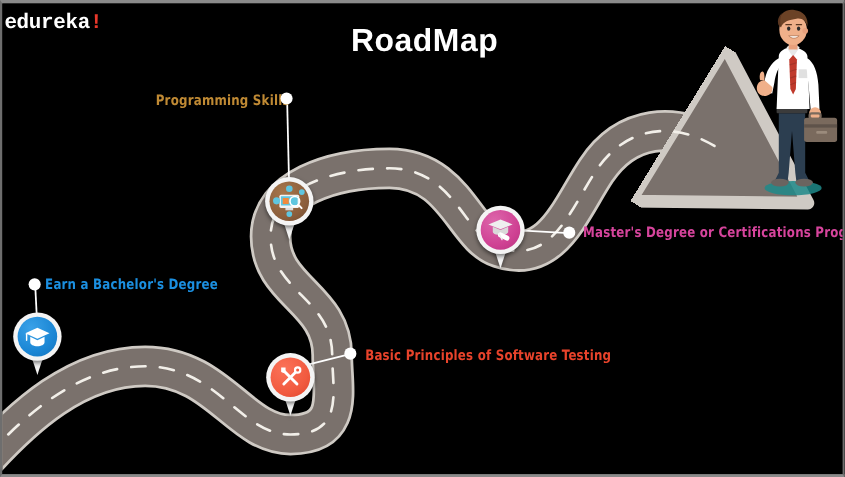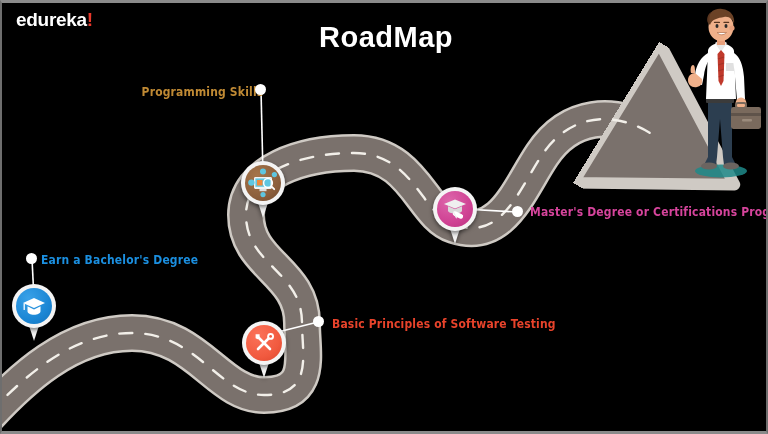--- a/index.html
+++ b/index.html
@@ -27,23 +27,23 @@
     position: absolute;
     left: 0;
     top: 0;
     width: 768px;
     height: 434px;
   }
 
   
   #brand {
     position: absolute;
-    left: 14px;
+    left: 2px;
     top: 6px;
-    font-family: Liberation Sans, sans-serif;
+    font-family: Liberation Mono, monospace;
     font-weight: bold;
     font-size: 19px;
     color: #ffffff;
     letter-spacing: -0.3px;
     z-index: 40;
     white-space: nowrap;
   }
   #brand .bang { color: #e8382b; }
 
   

